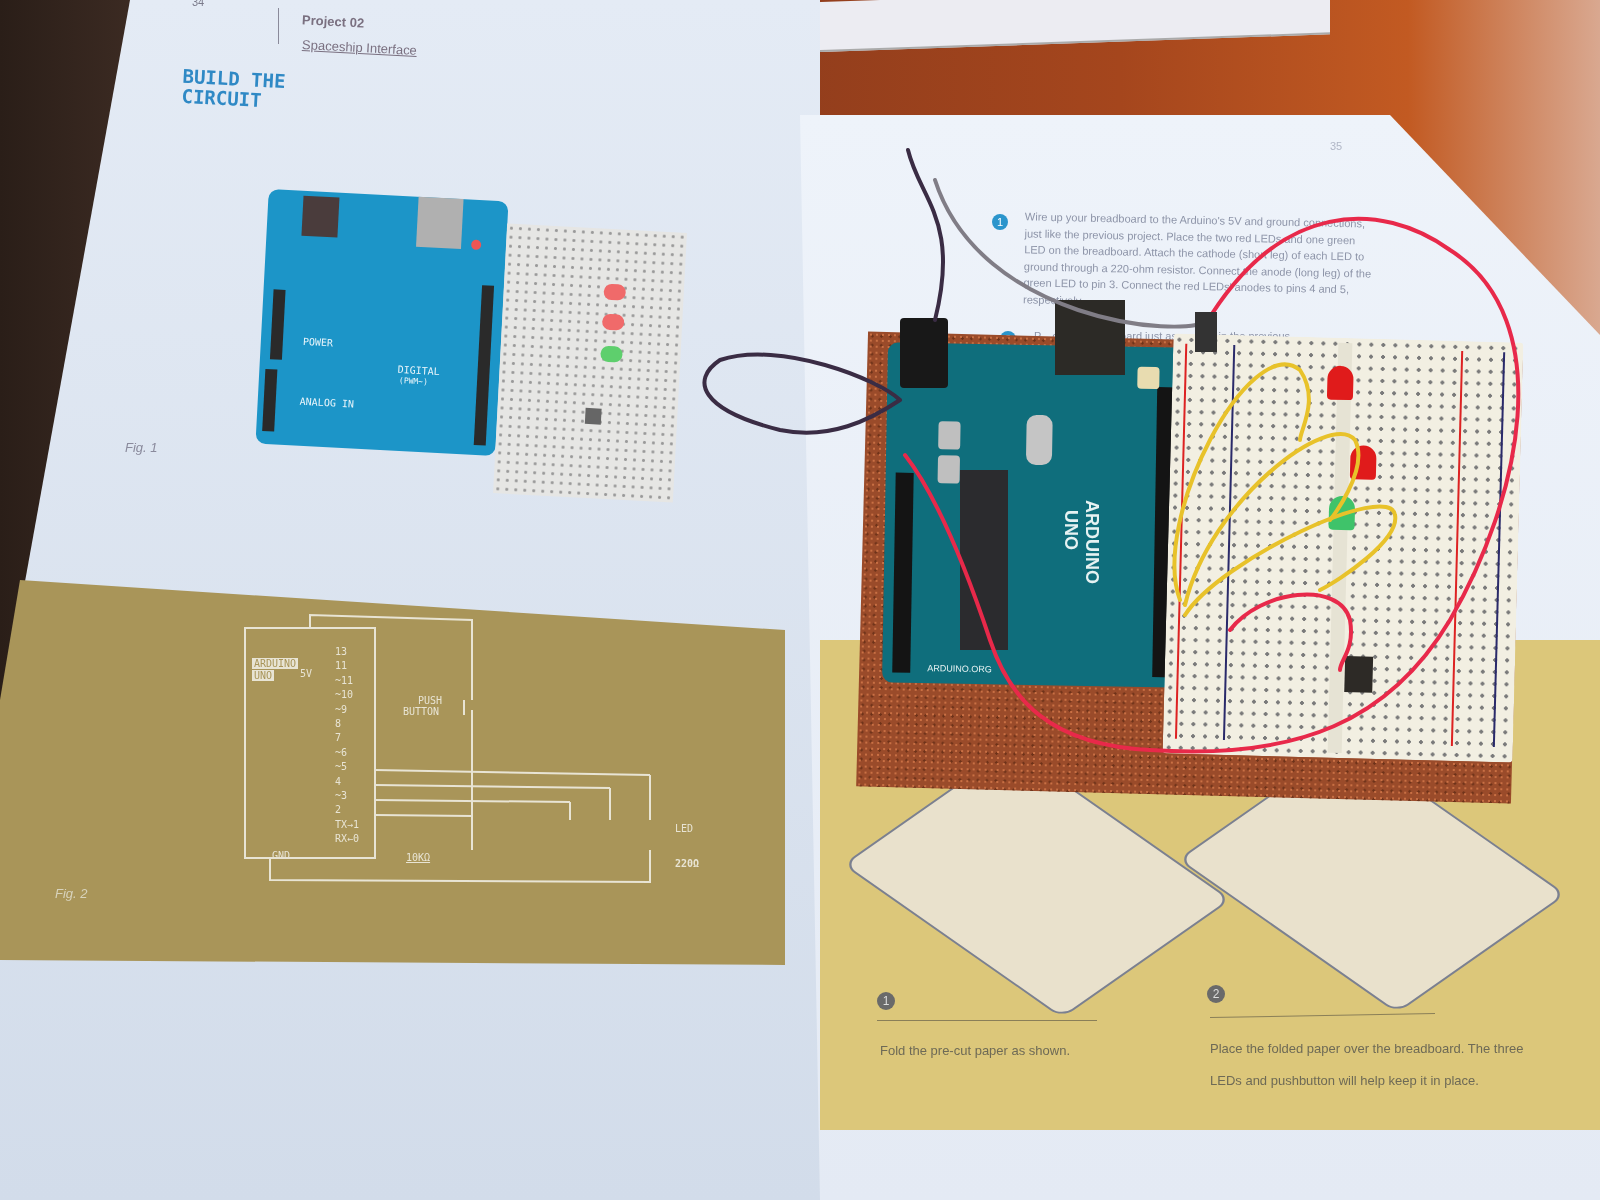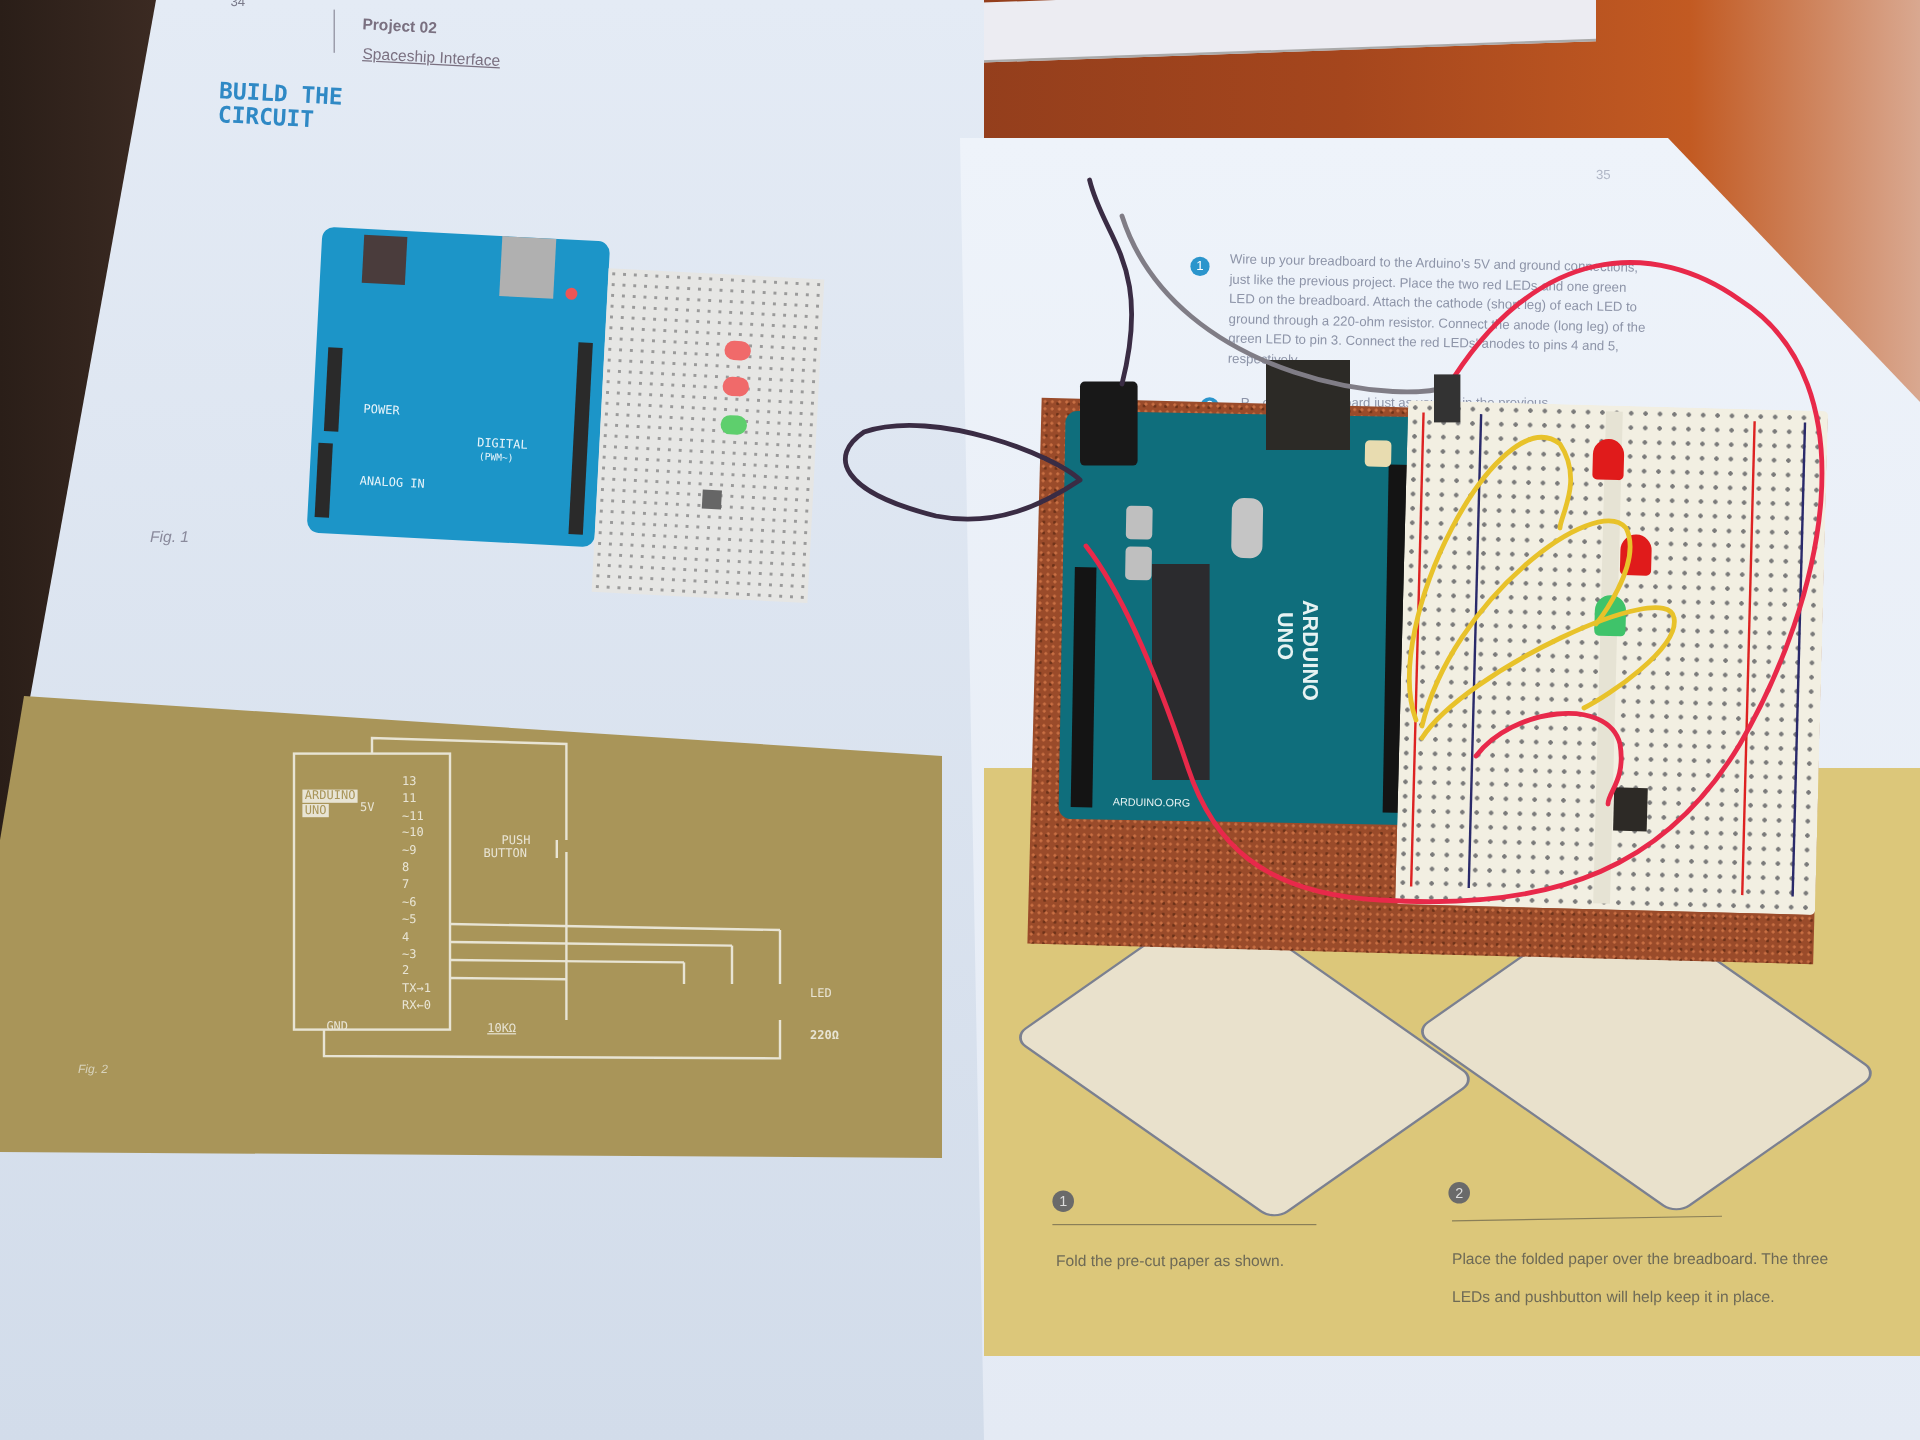--- a/index.html
+++ b/index.html
@@ -13,21 +13,21 @@
   #right-page{left:800px;top:115px;width:800px;height:1085px;background:linear-gradient(180deg,#eef3fa,#e4eaf4);clip-path:polygon(0 0,590px 0,800px 220px,800px 1085px,20px 1085px);}
   #gold-left{left:0;top:580px;width:785px;height:385px;background:#a99559;clip-path:polygon(20px 0,785px 50px,785px 385px,0 380px,0 120px);}
   #gold-right{left:820px;top:640px;width:780px;height:490px;background:#dcc77a;}
   
   .hdr-page{font-size:11px;color:#7a7a8a;}
   #proj{left:302px;top:14px;font-size:13px;font-weight:bold;color:#7a7080;transform:rotate(3deg);}
   #proj-sub{left:302px;top:40px;font-size:13px;color:#7a7080;text-decoration:underline;transform:rotate(3deg);}
   #divider-v{left:278px;top:8px;width:1px;height:36px;background:#8a8a9a;}
   #title{left:182px;top:70px;font-family:"DejaVu Sans Mono",monospace;font-weight:bold;font-size:19px;line-height:20px;color:#2f89c5;transform:rotate(3deg);width:160px;}
   #fig1{left:125px;top:440px;font-size:13px;color:#8a8a9c;font-style:italic;}
-  #fig2{left:55px;top:886px;font-size:10px;color:#d8d3bc;font-style:italic;margin-left:10px;}
+  #fig2{left:55px;top:886px;font-size:13px;color:#d8d3bc;font-style:italic;}
   
   #fig1-board{left:262px;top:195px;width:240px;height:255px;background:#1c95c8;border-radius:10px;transform:rotate(3deg);}
   #fig1-bb{left:500px;top:228px;width:180px;height:270px;background:#e6e6e4;transform:rotate(3deg);
     background-image:radial-gradient(#9a9a9a 1.3px,transparent 1.6px);background-size:9px 9px;}
   .led{width:22px;height:16px;border-radius:8px;}
   
   #schem{left:210px;top:610px;width:520px;height:290px;}
   .sl{font-family:"DejaVu Sans Mono",monospace;font-size:10px;color:#e8e4d4;}
   
   #step1-num,#step2-num{width:16px;height:16px;border-radius:50%;background:#2b95cc;color:#fff;font-size:11px;text-align:center;line-height:16px;}

